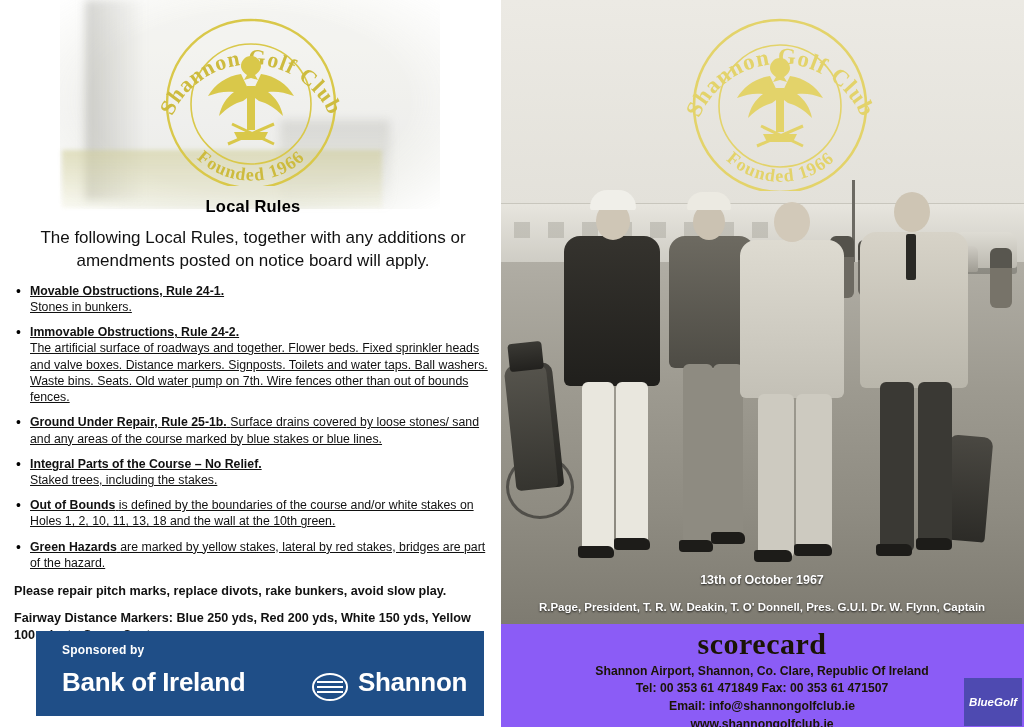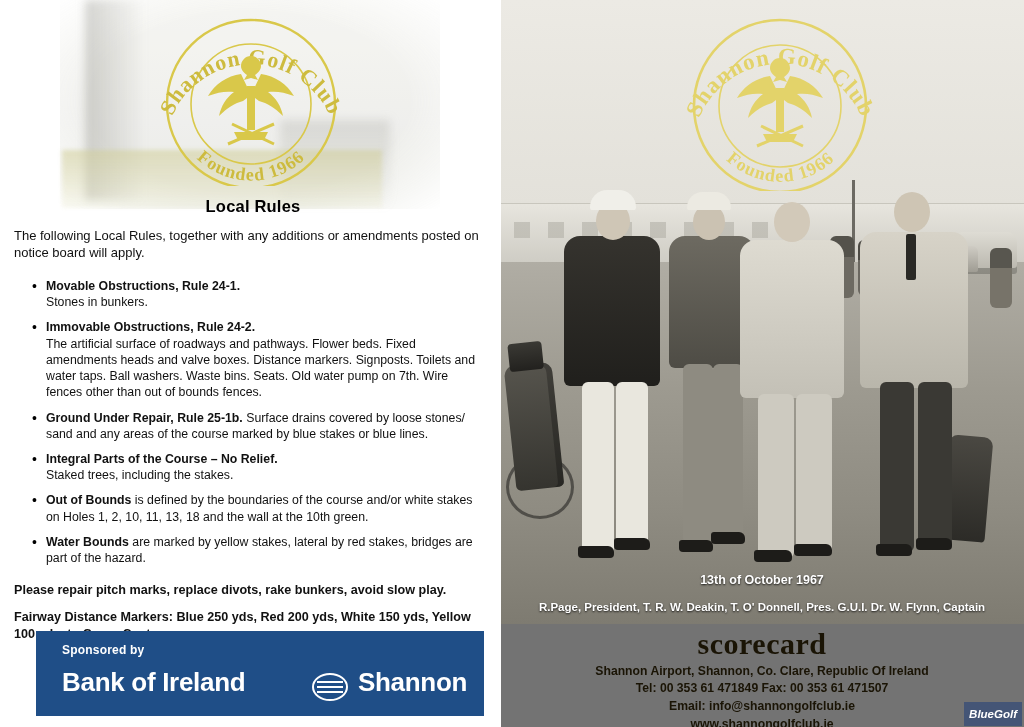--- a/index.html
+++ b/index.html
@@ -53,22 +53,22 @@
   .logo svg{width:100%;height:100%;display:block;}
 
   .left-content{
     position:absolute;left:14px;top:196px;width:478px;
     font-size:12.5px;line-height:1.33;color:#111;
   }
   .rules-title{
     text-align:center;font-weight:bold;font-size:16.5px;color:#000;
     margin:0 0 9px 0;letter-spacing:.2px;
   }
-  .intro{margin:0 0 10px 0;font-size:13px;line-height:1.35;}
-  ul.rules{list-style:none;margin:16px;padding:0;}
+  .intro{margin:0 0 10px 0;font-size:17px;line-height:1.35;text-align:center;}
+  ul.rules{list-style:none;margin:0;padding:0;text-decoration:underline;}
   ul.rules li{
     position:relative;padding-left:16px;margin-bottom:9px;font-size:12.3px;line-height:1.32;
   }
   ul.rules li:before{
     content:"\2022";position:absolute;left:2px;top:-1px;font-size:14px;color:#000;
   }
   .r-head{font-weight:bold;}
   .closing{font-weight:bold;margin:12px 0 10px 0;font-size:12.6px;}
   .markers{font-weight:bold;font-size:12.6px;line-height:1.35;margin:0;}
 
@@ -212,31 +212,31 @@
   .caption{
     position:absolute;left:0;top:572px;width:524px;text-align:center;color:#fff;
     text-shadow:0 1px 2px rgba(0,0,0,.8);
   }
   .cap-l1{font-size:12.5px;font-weight:bold;line-height:1.35;}
   .cap-l2{font-size:12.5px;font-weight:bold;line-height:1.35;}
   .cap-l3{font-size:11.5px;font-weight:bold;line-height:1.4;margin-top:10px;}
 
   .yellow{
     position:absolute;left:0;top:624px;width:524px;height:103px;
-    background:#737373;
+    background:#8b5cf6;
     text-align:center;color:#1a1405;
   }
   .scorecard-word{
     font-size:30px;font-weight:bold;letter-spacing:.5px;margin-top:4px;line-height:1.05;
     font-family:"Liberation Serif", serif;
   }
   .addr{font-size:12.2px;font-weight:bold;line-height:1.45;margin-top:3px;}
   .addr div{white-space:nowrap;}
   .wm-box{
-    position:absolute;right:2px;bottom:1px;padding:6px 5px;background:rgba(30,60,120,.55);
+    position:absolute;right:2px;bottom:1px;padding:18px 5px;background:rgba(30,60,120,.55);
     font-size:11.5px;font-style:italic;font-weight:bold;color:#ffffff;
   }
   .divider{
     position:absolute;left:499px;top:0;width:2px;height:727px;background:#ffffff;z-index:5;
   }
 </style>
 </head>
 <body>
 
 <div class="page">
@@ -281,36 +281,36 @@
       <div class="rules-title">Local Rules</div>
       <p class="intro">The following Local Rules, together with any additions or amendments posted on notice board will apply.</p>
 
       <ul class="rules">
         <li>
           <span class="r-head">Movable Obstructions, Rule 24-1.</span><br>
           <span>Stones in bunkers.</span>
         </li>
         <li>
           <span class="r-head">Immovable Obstructions, Rule 24-2.</span><br>
-          <span>The artificial surface of roadways and pathways. Flower beds. Fixed amendments heads and valve boxes. Distance markers. Signposts. Toilets and water taps. Ball washers. Waste bins. Seats. Old water pump on 7th. Wire fences other than out of bounds fences.</span>
+          <span>The artificial surface of roadways and together. Flower beds. Fixed sprinkler heads and valve boxes. Distance markers. Signposts. Toilets and water taps. Ball washers. Waste bins. Seats. Old water pump on 7th. Wire fences other than out of bounds fences.</span>
         </li>
         <li>
           <span class="r-head">Ground Under Repair, Rule 25-1b.</span>
           <span>Surface drains covered by loose stones/ sand and any areas of the course marked by blue stakes or blue lines.</span>
         </li>
         <li>
           <span class="r-head">Integral Parts of the Course – No Relief.</span><br>
           <span>Staked trees, including the stakes.</span>
         </li>
         <li>
           <span class="r-head">Out of Bounds</span>
           <span>is defined by the boundaries of the course and/or white stakes on Holes 1, 2, 10, 11, 13, 18 and the wall at the 10th green.</span>
         </li>
         <li>
-          <span class="r-head">Water Bounds</span>
+          <span class="r-head">Green Hazards</span>
           <span>are marked by yellow stakes, lateral by red stakes, bridges are part of the hazard.</span>
         </li>
       </ul>
 
       <p class="closing">Please repair pitch marks, replace divots, rake bunkers, avoid slow play.</p>
       <p class="markers">Fairway Distance Markers: Blue 250 yds, Red 200 yds, White 150 yds, Yellow 100 yds, to Green Centres.</p>
     </div>
 
     <div class="sponsor">
       <div class="sponsor-by">Sponsored by</div>

